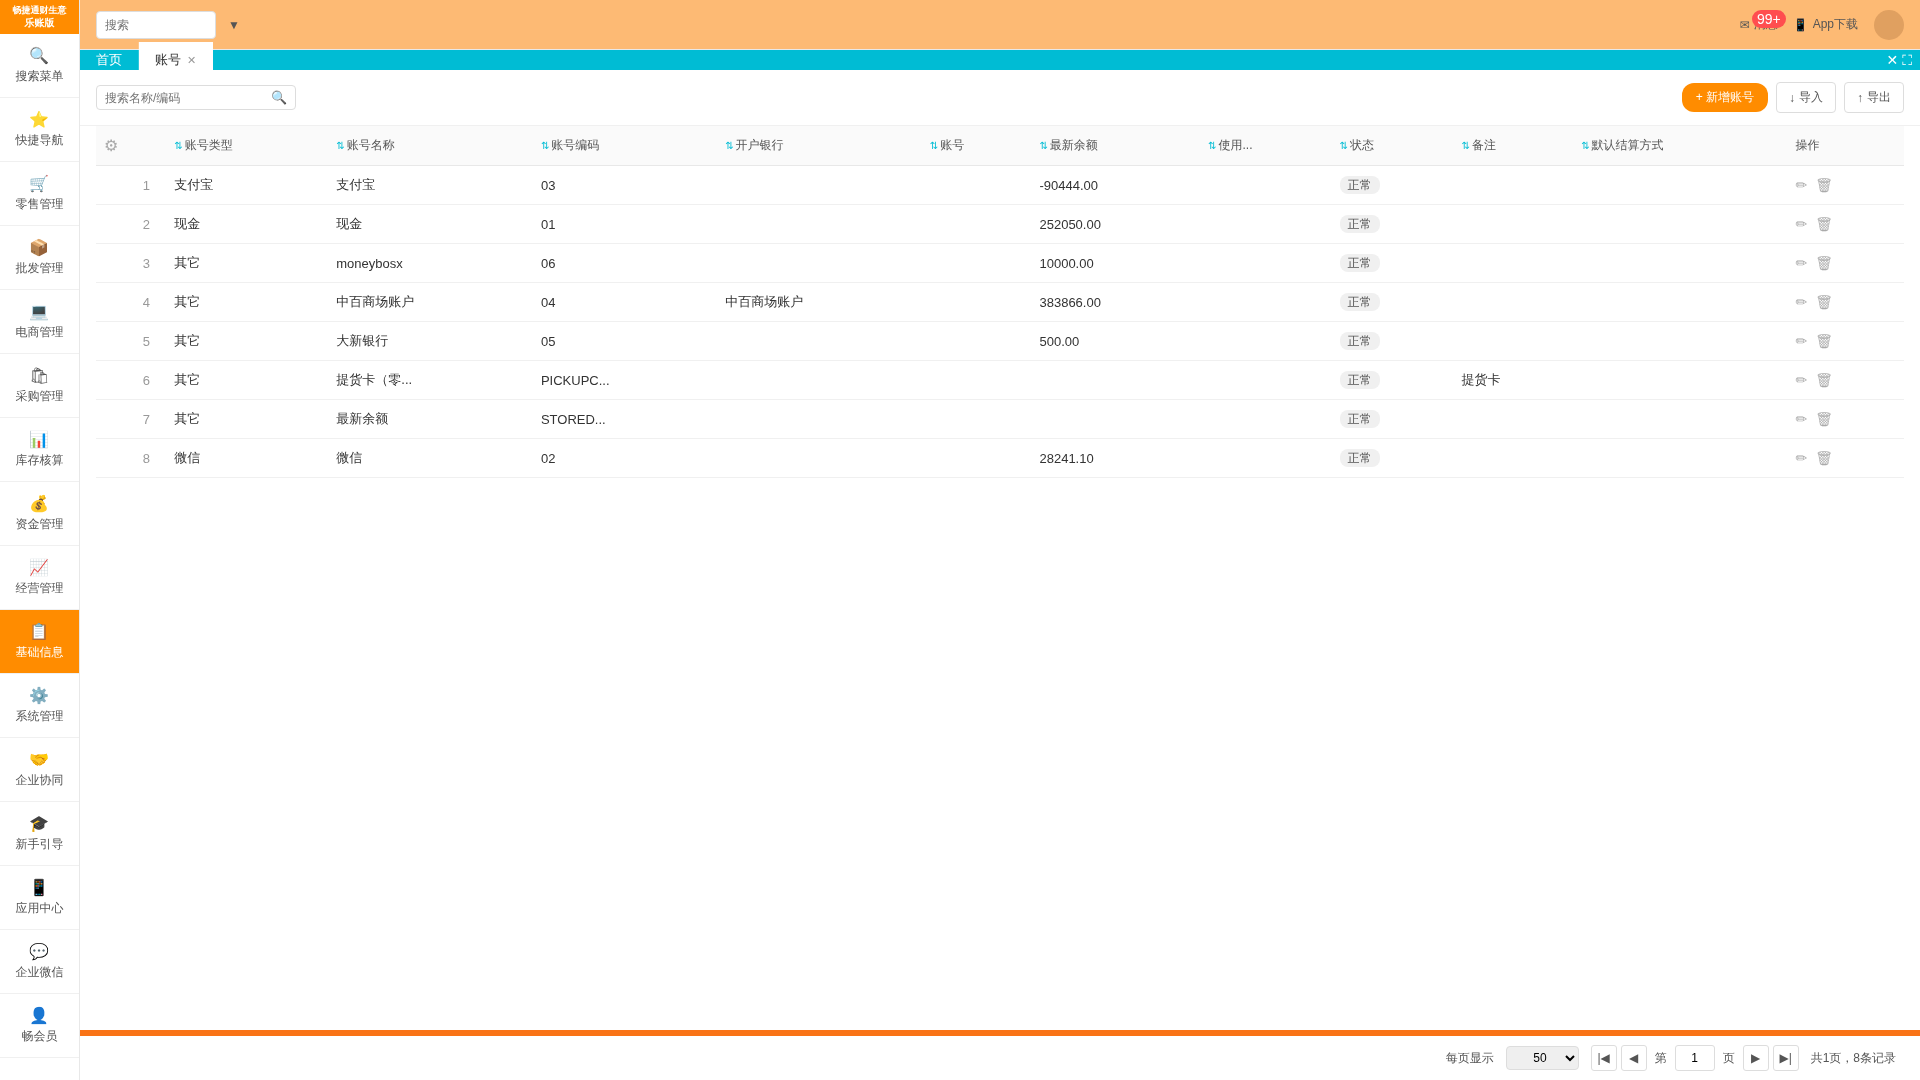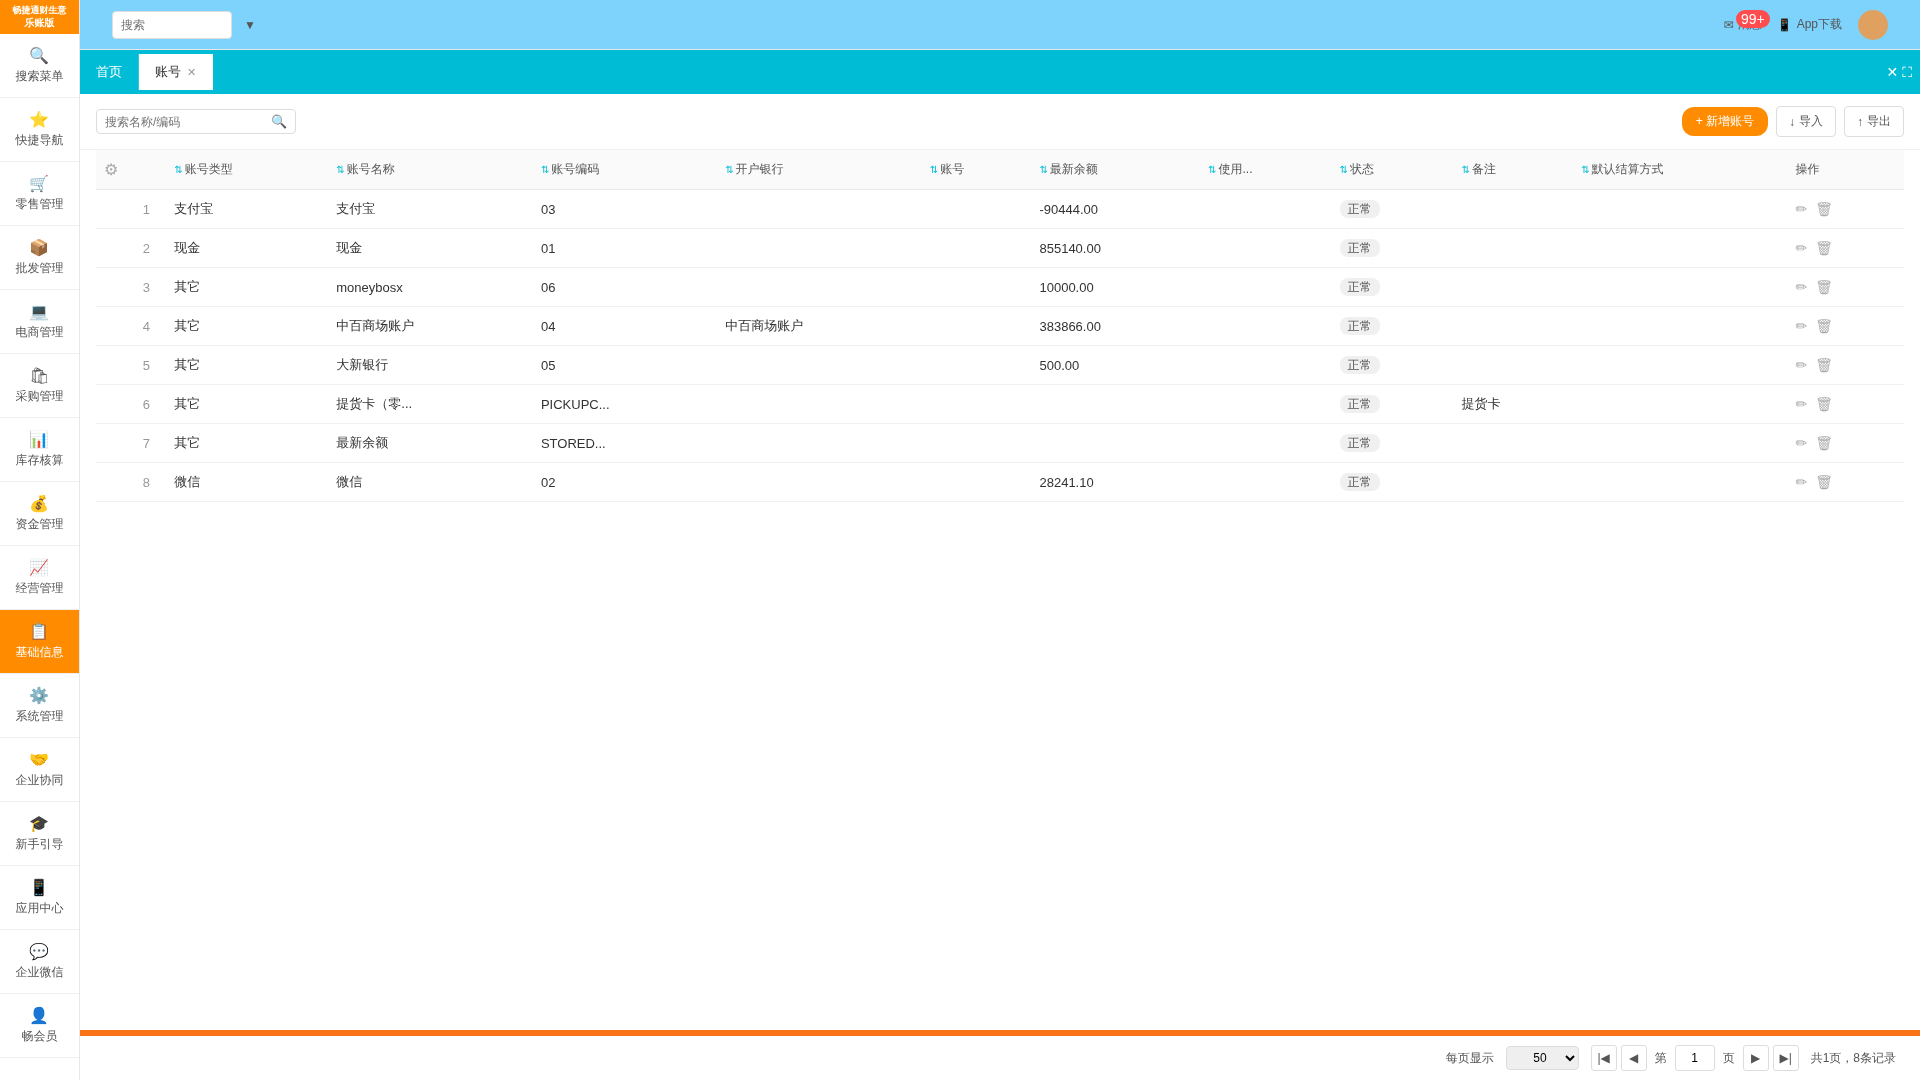--- a/index.html
+++ b/index.html
@@ -52,26 +52,26 @@
       flex: 1;
       display: flex;
       flex-direction: column;
       height: 100%;
       overflow: hidden;
     }
 
     
     .topbar {
       height: 50px;
-      background: #7dd3fc;
+      background: #fdba74;
       border-bottom: 1px solid #e8e8e8;
       display: flex;
       align-items: center;
       justify-content: space-between;
-      padding: 0 32px;
+      padding: 0 16px;
     }
     .topbar-left {
       display: flex;
       align-items: center;
       gap: 12px;
     }
     .topbar-search {
       width: 120px;
       height: 28px;
       border: 1px solid #ddd;
@@ -120,21 +120,21 @@
     .topbar-avatar {
       width: 30px;
       height: 30px;
       border-radius: 50%;
       background: #e0a060;
       overflow: hidden;
     }
 
     
     .tabbar {
-      height: 44px;
+      height: 20px;
       background: #00bcd4;
       display: flex;
       align-items: center;
       padding: 0 0;
     }
     .tab {
       height: 36px;
       padding: 0 16px;
       display: flex;
       align-items: center;
@@ -484,21 +484,21 @@
     </td>
   </tr>
             <tr>
     <td></td>
     <td class="col-num" style="color:#999;text-align:center;">2</td>
     <td>现金</td>
     <td>现金</td>
     <td>01</td>
     <td></td>
     <td></td>
-    <td>855140.00</td>
+    <td>252050.00</td>
     <td></td>
     <td><span class="status-badge">正常</span></td>
     <td></td>
     <td></td>
     <td>
       <div class="action-btns">
         <span class="action-btn" title="编辑">✏</span>
         <span class="action-btn" title="删除">🗑</span>
       </div>
     </td>

